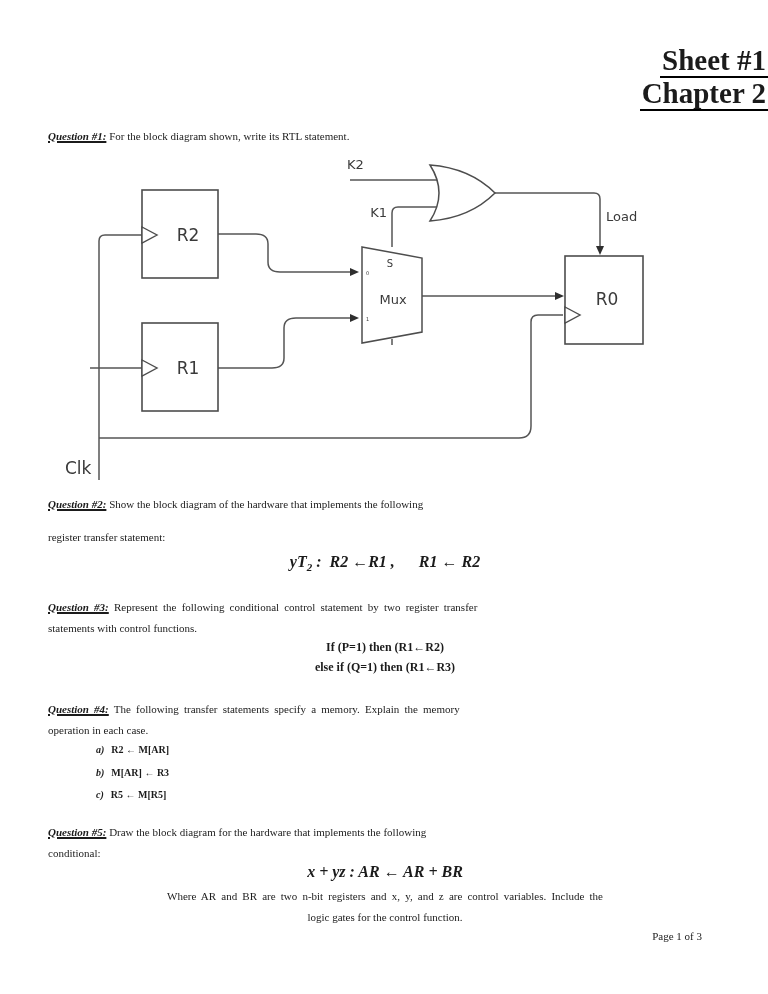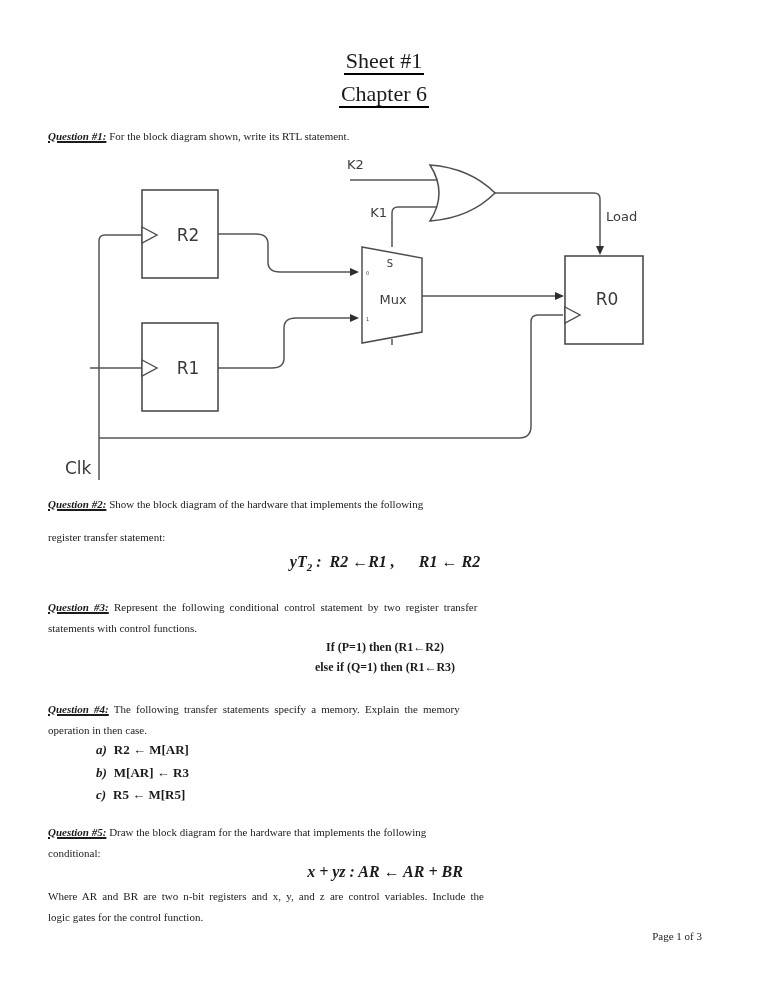--- a/index.html
+++ b/index.html
@@ -6,45 +6,45 @@
   .page{
     position:relative;
     width:768px;height:994px;
     background:#ffffff;
     font-family:"Liberation Serif", serif;
     color:#1b1b1b;
     overflow:hidden;
   }
   
   .title-block{position:absolute;top:44px;left:0;width:768px;text-align:center;}
-  .title-line{font-size:22px;font-weight:normal;line-height:33px;}
+  .title-line{font-size:29px;font-weight:bold;line-height:33px;text-align:right;}
   .title-line span{border-bottom:2.5px solid #000;padding:0 2px 0 2px;}
   
   .q{position:absolute;left:48px;width:674px;font-size:11px;line-height:21px;}
   .q-label{font-weight:bold;font-style:italic;text-decoration:underline;text-decoration-thickness:1.5px;}
   .sp15 .line{line-height:33px;}
   .just1{word-spacing:2.4px;}
   .formula{position:absolute;left:48px;width:674px;text-align:center;font-weight:bold;font-style:italic;font-size:16px;white-space:pre;}
   .formula sub{font-size:11px;font-style:italic;}
   .ctrl{position:absolute;left:48px;width:674px;text-align:center;font-weight:bold;font-size:12px;line-height:20px;}
-  .items{position:absolute;left:96px;font-size:13px;font-weight:bold;line-height:22.5px;}
+  .items{position:absolute;left:96px;font-size:10px;font-weight:bold;line-height:22.5px;}
   .items .letter{font-style:italic;margin-right:7px;}
   .footer{position:absolute;top:930px;left:0;width:702px;text-align:right;font-size:11px;}
   
   .diagram{position:absolute;top:150px;left:0;width:768px;height:335px;}
   svg text{font-family:"DejaVu Sans", sans-serif;fill:#3a3a3a;}
 </style>
 </head>
 <body>
 
 <div class="page">
 
   <div class="title-block">
     <div class="title-line"><span>Sheet #1</span></div>
-    <div class="title-line"><span>Chapter 6</span></div>
+    <div class="title-line"><span>Chapter 2</span></div>
   </div>
 
   <div class="q" style="top:126px;">
     <span class="q-label">Question #1:</span><span> For the block diagram shown, write its RTL statement.</span>
   </div>
 
   <div class="diagram">
     <svg width="768" height="335" viewBox="0 0 768 335">
 
       <g stroke="#555555" stroke-width="1.5" fill="none">
@@ -124,33 +124,33 @@
     <div class="just1"><span class="q-label">Question #3:</span><span> Represent the following conditional control statement by two register transfer</span></div>
     <div>statements with control functions.</div>
   </div>
   <div class="ctrl" style="top:637px;">
     <div>If (P=1) then (R1←R2)</div>
     <div>else if (Q=1) then (R1←R3)</div>
   </div>
 
   <div class="q" style="top:699px;">
     <div class="just1"><span class="q-label">Question #4:</span><span> The following transfer statements specify a memory. Explain the memory</span></div>
-    <div>operation in then case.</div>
+    <div>operation in each case.</div>
   </div>
   <div class="items" style="top:739px;">
     <div><span class="letter">a)</span><span>R2 ← M[AR]</span></div>
     <div><span class="letter">b)</span><span>M[AR] ← R3</span></div>
     <div><span class="letter">c)</span><span>R5 ← M[R5]</span></div>
   </div>
 
   <div class="q" style="top:822px;">
     <div><span class="q-label">Question #5:</span><span> Draw the block diagram for the hardware that implements the following</span></div>
     <div>conditional:</div>
   </div>
   <div class="formula" style="top:863px;">x + yz : AR ← AR + BR</div>
-  <div class="q" style="top:886px;">
+  <div class="q" style="top:886px;text-align:center;">
     <div class="just1">Where AR and BR are two n-bit registers and x, y, and z are control variables. Include the</div>
     <div>logic gates for the control function.</div>
   </div>
 
   <div class="footer">Page 1 of 3</div>
 
 </div>
 
 </body></html>

